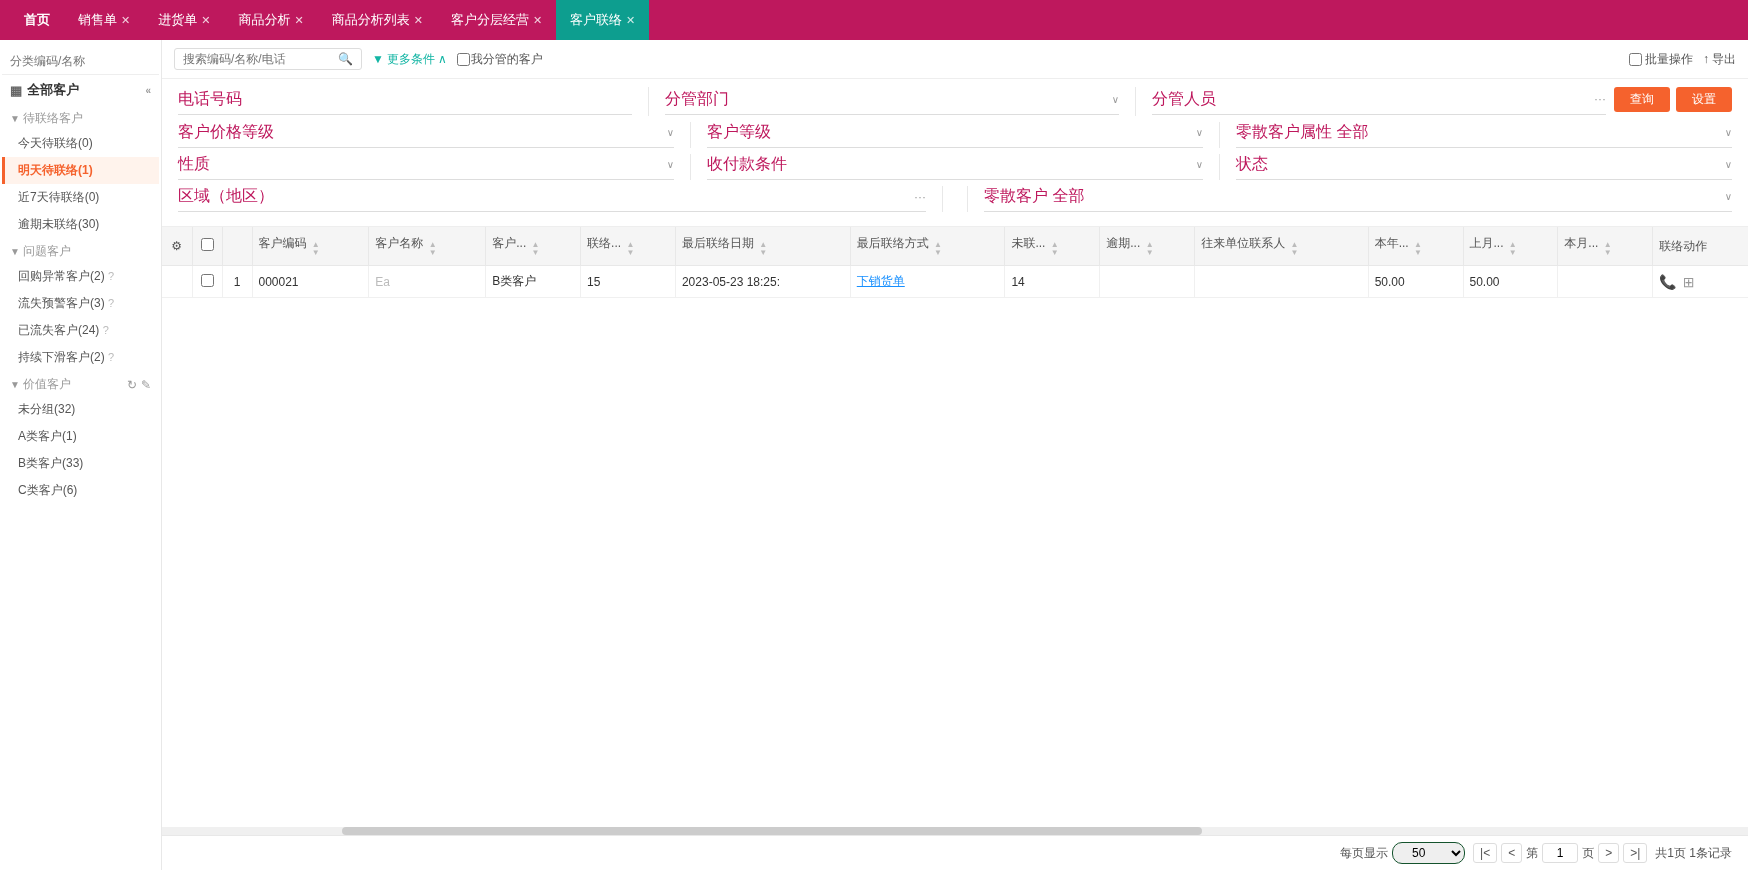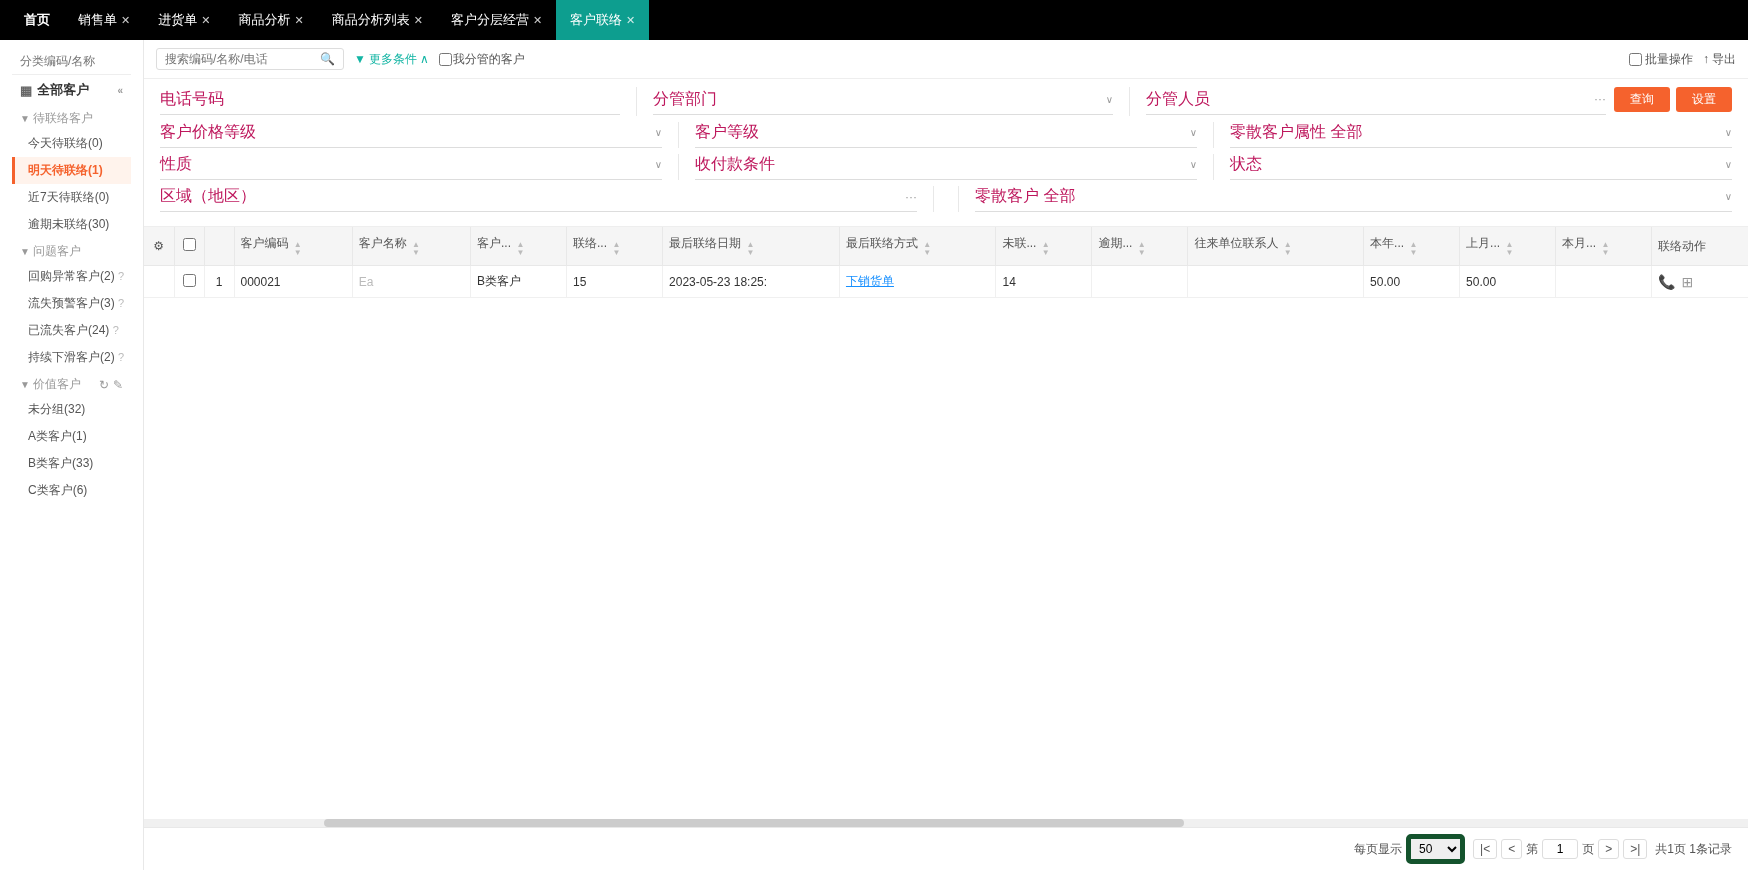--- a/index.html
+++ b/index.html
@@ -1,29 +1,29 @@
 <!DOCTYPE html>
 <html><head>
   <meta charset="utf-8">
   <style>
     * { margin: 0; padding: 0; box-sizing: border-box; }
     body { font-family: 'Microsoft YaHei', Arial, sans-serif; font-size: 12px; background: #f5f5f5; color: #333; width: 1748px; min-height: 870px; overflow-x: hidden; }
 
     
-    .top-nav { background: #000000; height: 40px; display: flex; align-items: center; padding: 12px 10px; }
+    .top-nav { background: #be185d; height: 40px; display: flex; align-items: center; padding: 12px 10px; }
     .top-nav .nav-item { color: #fff; padding: 0 14px; height: 40px; display: flex; align-items: center; font-size: 13px; cursor: pointer; white-space: nowrap; }
     .top-nav .nav-item.home { font-weight: bold; }
     .top-nav .nav-item.active { background: #0d9e8f; }
     .close-x { margin-left: 4px; font-size: 11px; opacity: 0.8; }
 
     
     .main-layout { display: flex; height: calc(870px - 40px); }
 
     
-    .sidebar { width: 144px; background: #fff; border-right: 1px solid #e8e8e8; padding: 8px 12px; overflow-y: auto; flex-shrink: 0; }
+    .sidebar { width: 162px; background: #fff; border-right: 1px solid #e8e8e8; padding: 8px 2px; overflow-y: auto; flex-shrink: 0; }
     .sidebar-search { display: flex; align-items: center; padding: 6px 8px; border-bottom: 1px solid #eee; }
     .sidebar-search input { border: none; outline: none; font-size: 12px; flex: 1; color: #999; }
     .sidebar-section-title { display: flex; align-items: center; padding: 6px 8px; font-size: 13px; font-weight: bold; color: #333; cursor: pointer; }
     .sidebar-section-title .grid-icon { margin-right: 5px; color: #666; }
     .sidebar-section-title .collapse-icon { margin-left: auto; color: #999; font-size: 10px; }
     .sidebar-group-label { padding: 5px 8px 3px 8px; font-size: 12px; color: #999; display: flex; align-items: center; }
     .sidebar-group-label .arrow { margin-right: 3px; font-size: 10px; }
     .sidebar-item { padding: 5px 8px 5px 16px; font-size: 12px; color: #555; cursor: pointer; white-space: nowrap; }
     .sidebar-item.active { background: #fff3ec; color: #f5622d; font-weight: bold; border-left: 3px solid #f5622d; padding-left: 13px; }
 
@@ -71,21 +71,21 @@
     .link-text { color: #1890ff; cursor: pointer; text-decoration: underline; font-family: Liberation Mono, monospace; }
     .masked { color: #bbb; }
     .action-icons { display: flex; gap: 6px; }
     .action-icon { color: #999; cursor: pointer; font-size: 14px; }
     .sort-icon { display: inline-flex; flex-direction: column; margin-left: 2px; cursor: pointer; }
     .sort-icon span { line-height: 1; font-size: 8px; color: #bbb; }
 
     
     .table-footer { background: #fff; border-top: 1px solid #e8e8e8; padding: 6px 16px; display: flex; align-items: center; justify-content: flex-end; gap: 8px; font-size: 12px; color: #555; }
     .page-size-wrap { display: flex; align-items: center; gap: 4px; }
-    .page-size-select { border: 5px solid #14532d; border-radius: 5px; padding: 2px 4px; font-size: 12px; }
+    .page-size-select { border: 1px solid #14532d; border-radius: 10px; padding: 2px 15px; font-size: 12px; }
     .pagination { display: flex; align-items: center; gap: 4px; }
     .page-nav-btn { border: 1px solid #ddd; border-radius: 3px; padding: 2px 6px; cursor: pointer; color: #555; background: #fff; font-size: 12px; }
     .page-input { border: 1px solid #ddd; border-radius: 3px; width: 36px; text-align: center; padding: 2px 4px; font-size: 12px; }
     .total-info { color: #555; }
     .scrollbar-wrap { height: 8px; background: #f0f0f0; position: relative; }
     .scrollbar-thumb { position: absolute; left: 180px; width: 860px; height: 8px; background: #ccc; border-radius: 4px; cursor: pointer; }
   </style>
 </head>
 <body>
 

